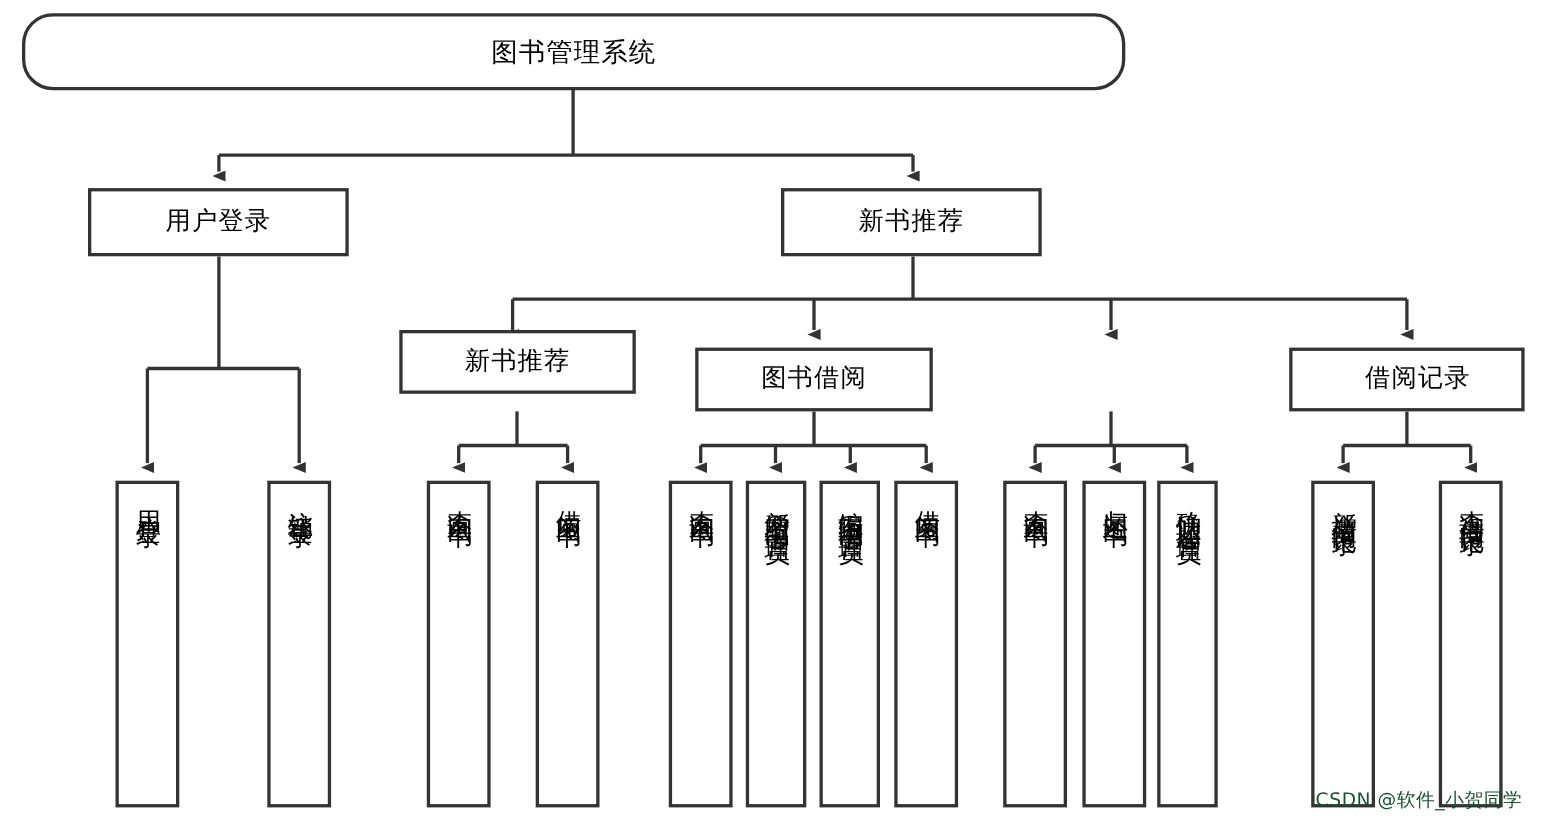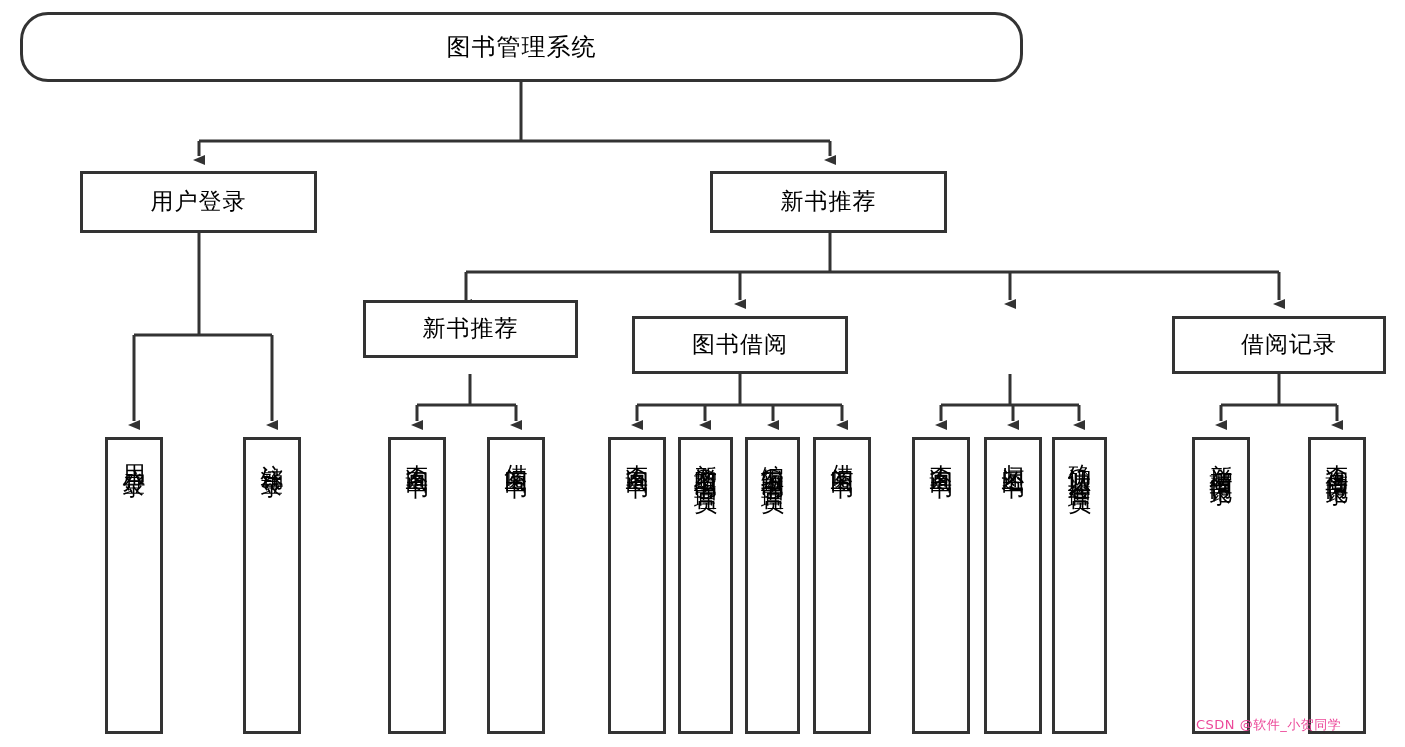--- a/index.html
+++ b/index.html
@@ -59,22 +59,22 @@
   .node.leaf .label {
     writing-mode: vertical-rl;
     text-orientation: upright;
     font-size: 23px;
     letter-spacing: 4px;
     line-height: 1;
     white-space: nowrap;
   }
   .watermark {
     position: absolute;
-    color: #ec4899;
-    font-size: 13px;
+    color: #14532d;
+    font-size: 17px;
     white-space: nowrap;
     letter-spacing: 0.5px;
   }
 </style>
 </head>
 <body>
 
 <div id="canvas">
 
   <svg class="wires" viewBox="0 0 1405 747" xmlns="http://www.w3.org/2000/svg">

